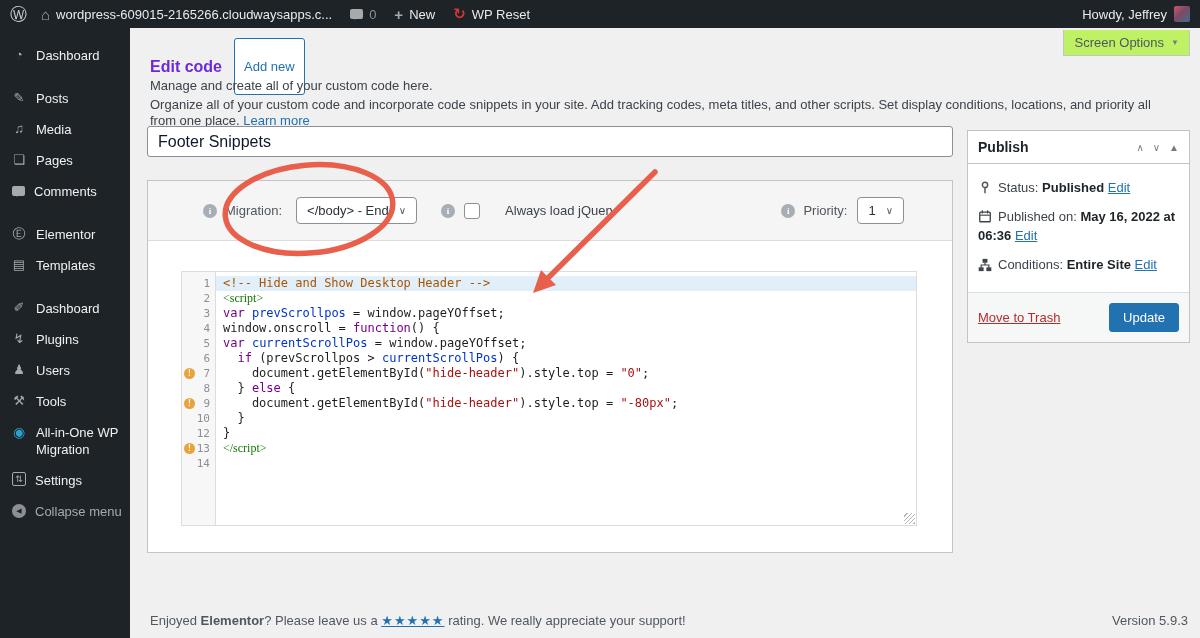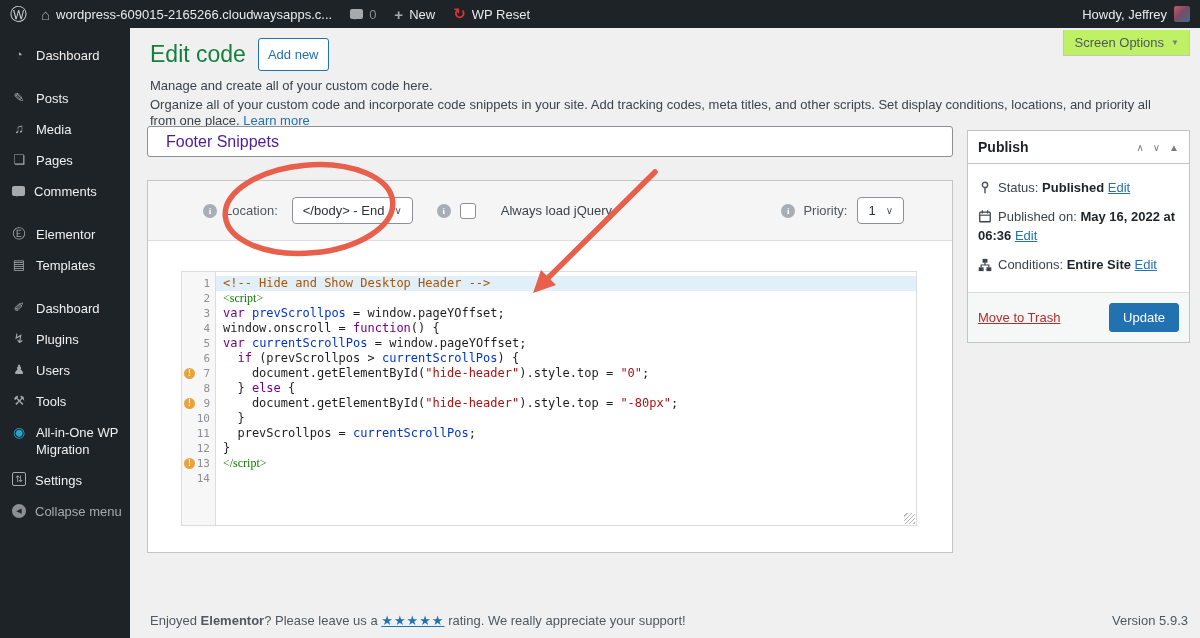--- a/index.html
+++ b/index.html
@@ -35,29 +35,29 @@
   .sb-item .icon.circled { background:#8c8f94; color:#1d2327; border-radius:50%; width:14px; min-width:14px;
     height:14px; line-height:14px; font-size:7px; margin-left:1px; margin-top:1px; }
   .sb-item .bubble { margin-top:3px; margin-left:1px; }
 
   
   .content { position:absolute; left:130px; top:28px; right:0; bottom:0; background:#f0f0f1; overflow:hidden; }
   .screen-options { position:absolute; top:2px; right:10px; background:#bef264; border:1px solid #c3c4c7;
     border-top:none; padding:5px 10px; font-size:13px; color:#50575e; cursor:pointer; display:flex; gap:7px; align-items:center; }
   .screen-options .arr { font-size:8px; color:#787c82; }
   .page-head { position:absolute; top:10px; left:20px; display:flex; align-items:center; gap:12px; }
-  .page-title { font-size:23px; font-weight:400; color:#15803d; }
+  .page-title { font-size:16px; font-weight:700; color:#6d28d9; }
   .add-new { font-size:13px; color:#2271b1; background:#fff; border:1px solid #2271b1; border-radius:3px;
-    padding:8px 9px; cursor:pointer; }
+    padding:20px 9px; cursor:pointer; }
   .desc { position:absolute; top:50px; left:20px; right:30px; font-size:13px; color:#3c434a; line-height:16px; }
   .desc p + p { margin-top:3px; }
   a.link { color:#2271b1; text-decoration:underline; cursor:pointer; }
 
   .title-input { position:absolute; top:98px; left:17px; width:806px; height:31px; border:1px solid #8c8f94;
-    border-radius:3px; background:#fff; font-size:16px; color:#4c1d95; padding:0 18px;
+    border-radius:3px; background:#fff; font-size:16px; color:#0f172a; padding:0 10px;
     font-family:"Liberation Sans","DejaVu Sans",sans-serif; }
 
   .postbox { position:absolute; top:152px; left:17px; width:806px; height:373px; background:#fff; border:1px solid #c3c4c7; }
   .loc-bar { height:60px; background:#f5f5f5; border-bottom:1px solid #dcdcde; display:flex; align-items:center;
     padding:0 48px 0 55px; font-size:13px; color:#50575e; }
   .info-i { width:14px; height:14px; min-width:14px; background:#a8aeb5; border-radius:50%; color:#fff;
     font-size:9px; font-weight:bold; text-align:center; line-height:14px; font-family:"Liberation Serif",serif; cursor:pointer; }
   .sel { display:inline-flex; align-items:center; gap:10px; background:#fff; border:1px solid #8c8f94;
     border-radius:4px; padding:5px 10px; font-size:13px; color:#2c3338; cursor:pointer; white-space:nowrap; }
   .sel .chev { font-size:10px; color:#50575e; }
@@ -215,21 +215,21 @@
     <div class="desc">
       <p>Manage and create all of your custom code here.</p>
       <p><span>Organize all of your custom code and incorporate code snippets in your site. Add tracking codes, meta titles, and other scripts. Set display conditions, locations, and priority all from one place. </span><a class="link">Learn more</a></p>
     </div>
 
     <input class="title-input" value="Footer Snippets" style="">
 
     <div class="postbox">
       <div class="loc-bar">
         <span class="info-i">i</span>
-        <span class="loc-label">Location:</span>
+        <span class="loc-label">Migration:</span>
         <span class="sel loc-sel">
           <span>&lt;/body&gt; - End</span>
           <span class="chev">∨</span>
         </span>
         <span class="info-i jq-info">i</span>
         <span class="cb jq-cb"></span>
         <span class="jq-label">Always load jQuery</span>
         <span class="loc-spacer"></span>
         <span class="info-i">i</span>
         <span class="pri-label">Priority:</span>
@@ -276,24 +276,20 @@
             </div>
             <div class="ln">
               <span class="gcell"><span class="warn" style="background: rgb(232, 163, 61);">!</span><span>9</span></span>
               <span class="code"><span class="tk-plain">    document.getElementById(</span><span class="tk-str">"hide-header"</span><span class="tk-plain">).style.top = </span><span class="tk-str">"-80px"</span><span class="tk-plain">;</span></span>
             </div>
             <div class="ln">
               <span class="gcell"><span>10</span></span>
               <span class="code"><span class="tk-plain">  }</span></span>
             </div>
             <div class="ln">
-              <span class="gcell"><span>11</span></span>
-              <span class="code"><span class="tk-plain">  prevScrollpos = </span><span class="tk-def">currentScrollPos</span><span class="tk-plain">;</span></span>
-            </div>
-            <div class="ln">
               <span class="gcell"><span>12</span></span>
               <span class="code"><span class="tk-plain">}</span></span>
             </div>
             <div class="ln">
               <span class="gcell"><span class="warn" style="background: rgb(232, 163, 61);">!</span><span>13</span></span>
               <span class="code"><span class="tk-tag">&lt;/script&gt;</span></span>
             </div>
             <div class="ln">
               <span class="gcell"><span>14</span></span>
               <span class="code"></span>

